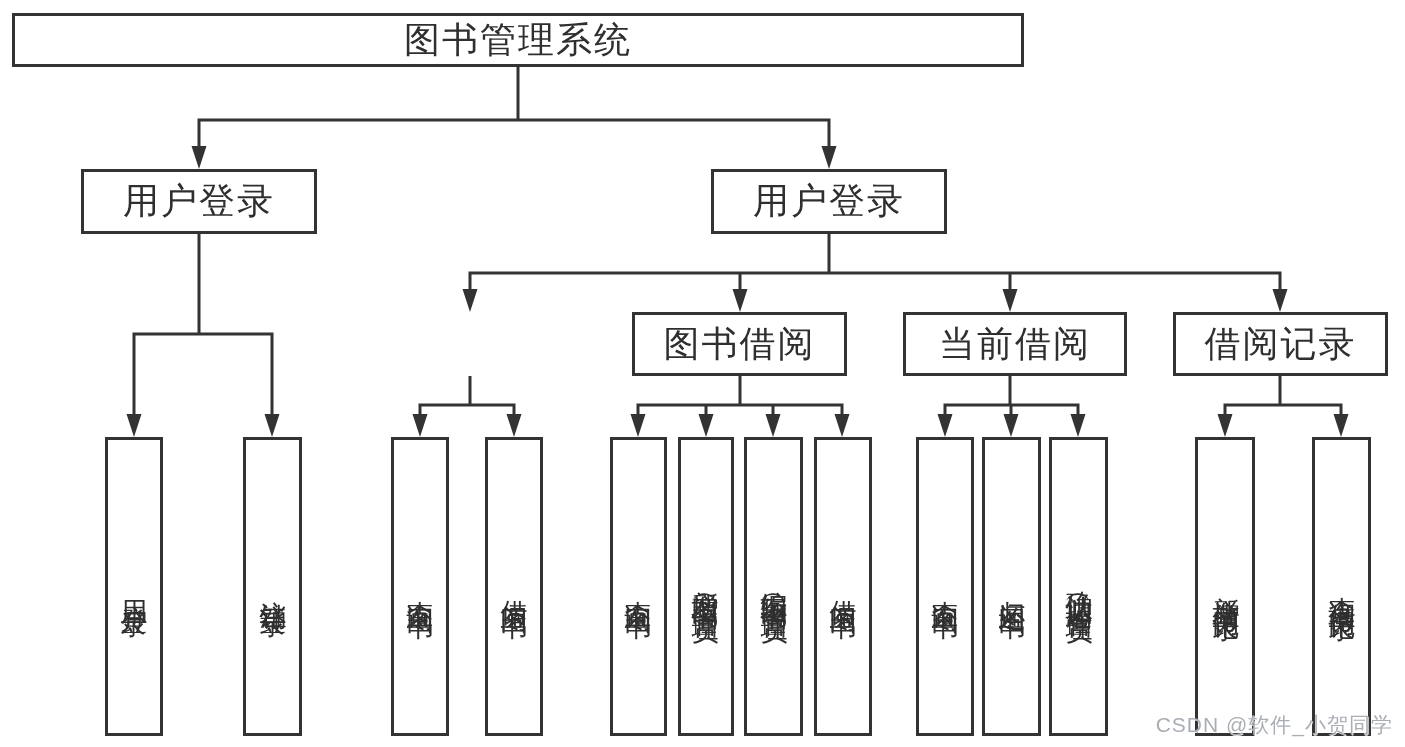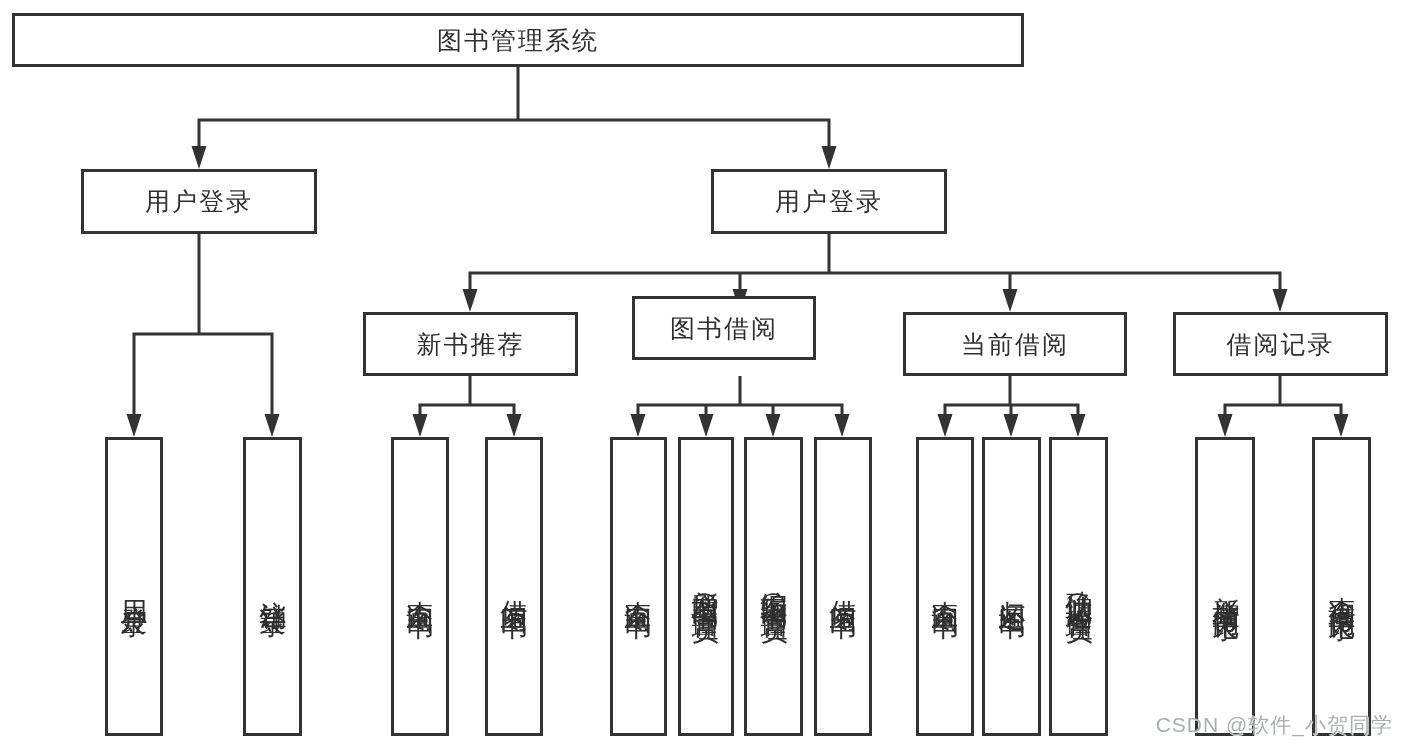--- a/index.html
+++ b/index.html
@@ -8,21 +8,21 @@
     width:1405px;height:747px;
     background:#ffffff;
     font-family:"Liberation Sans", sans-serif;
     overflow:hidden;
   }
   .stage svg{position:absolute;left:0;top:0;}
   .hbox{
     position:absolute;box-sizing:border-box;
     border:3px solid #333333;background:#ffffff;
     display:flex;align-items:center;justify-content:center;
-    font-size:25px;color:#2f2f2f;letter-spacing:2px;
+    font-size:36px;color:#2f2f2f;letter-spacing:2px;
     white-space:nowrap;
   }
   .vbox{
     position:absolute;box-sizing:border-box;
     border:3px solid #333333;background:#ffffff;
     top:437px;height:299px;width:58px;
     writing-mode:vertical-rl;text-orientation:mixed;
     text-align:center;line-height:52px;
     font-size:27px;color:#2f2f2f;letter-spacing:4px;
   }
@@ -91,22 +91,21 @@
              M1070.5 414 H1085.5 L1078 437 Z
              M1217.5 414 H1232.5 L1225 437 Z
              M1333.5 414 H1348.5 L1341 437 Z"></path>
   </svg>
 
   <div class="hbox" style="left:12px;top:13px;width:1012px;height:54px;">图书管理系统</div>
 
   <div class="hbox" style="left:81px;top:169px;width:236px;height:65px;">用户登录</div>
   <div class="hbox" style="left:711px;top:169px;width:236px;height:65px;">用户登录</div>
 
-  <div class="hbox" style="left:363px;top:312px;width:215px;height:64px;">新书推荐</div>
-  <div class="hbox" style="left:632px;top:296px;width:184px;height:64px;">图书借阅</div>
+  <div class="hbox" style="left:632px;top:312px;width:215px;height:64px;">图书借阅</div>
   <div class="hbox" style="left:903px;top:312px;width:224px;height:64px;">当前借阅</div>
   <div class="hbox" style="left:1173px;top:312px;width:215px;height:64px;">借阅记录</div>
 
   <div class="vbox" style="left:105px;">用户登录</div>
   <div class="vbox" style="left:243px;width:59px;">注销登录</div>
 
   <div class="vbox" style="left:391px;">查询图书</div>
   <div class="vbox" style="left:485px;">借阅图书</div>
 
   <div class="vbox" style="left:610px;width:57px;">查询图书</div>

